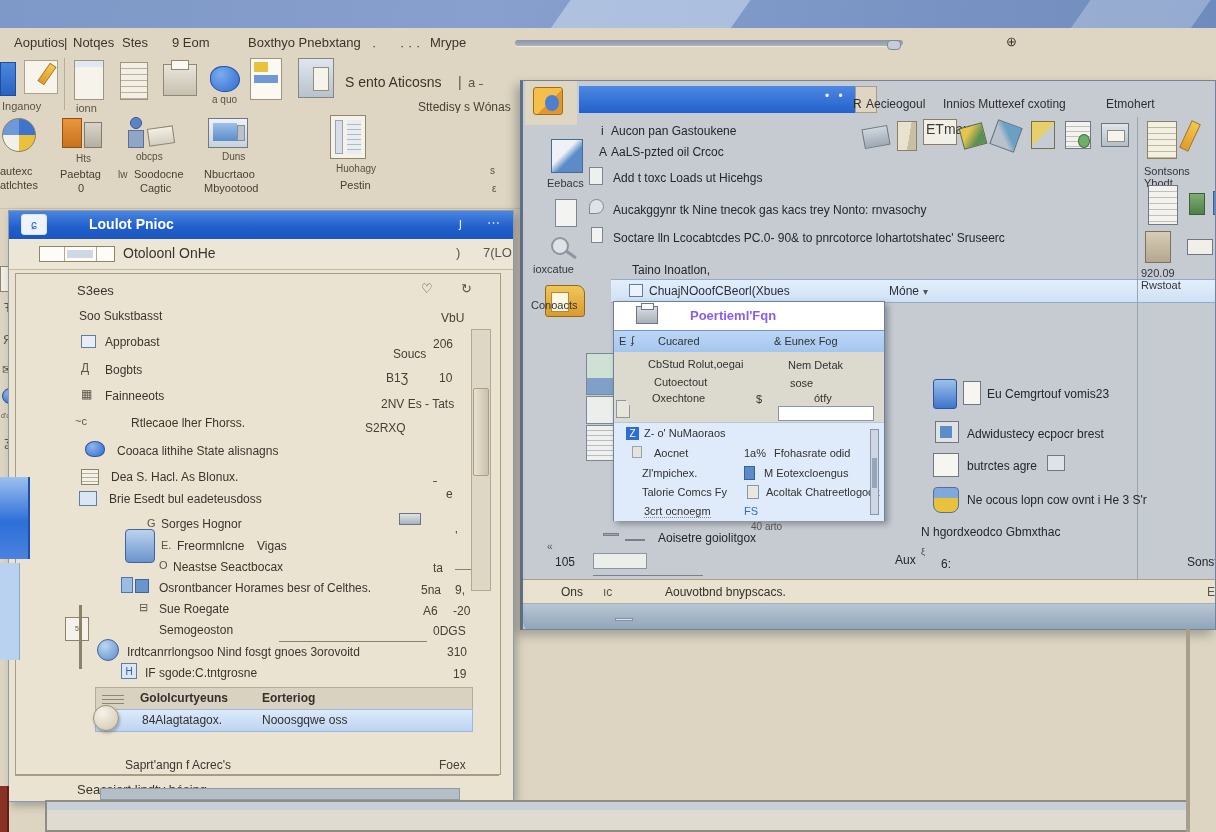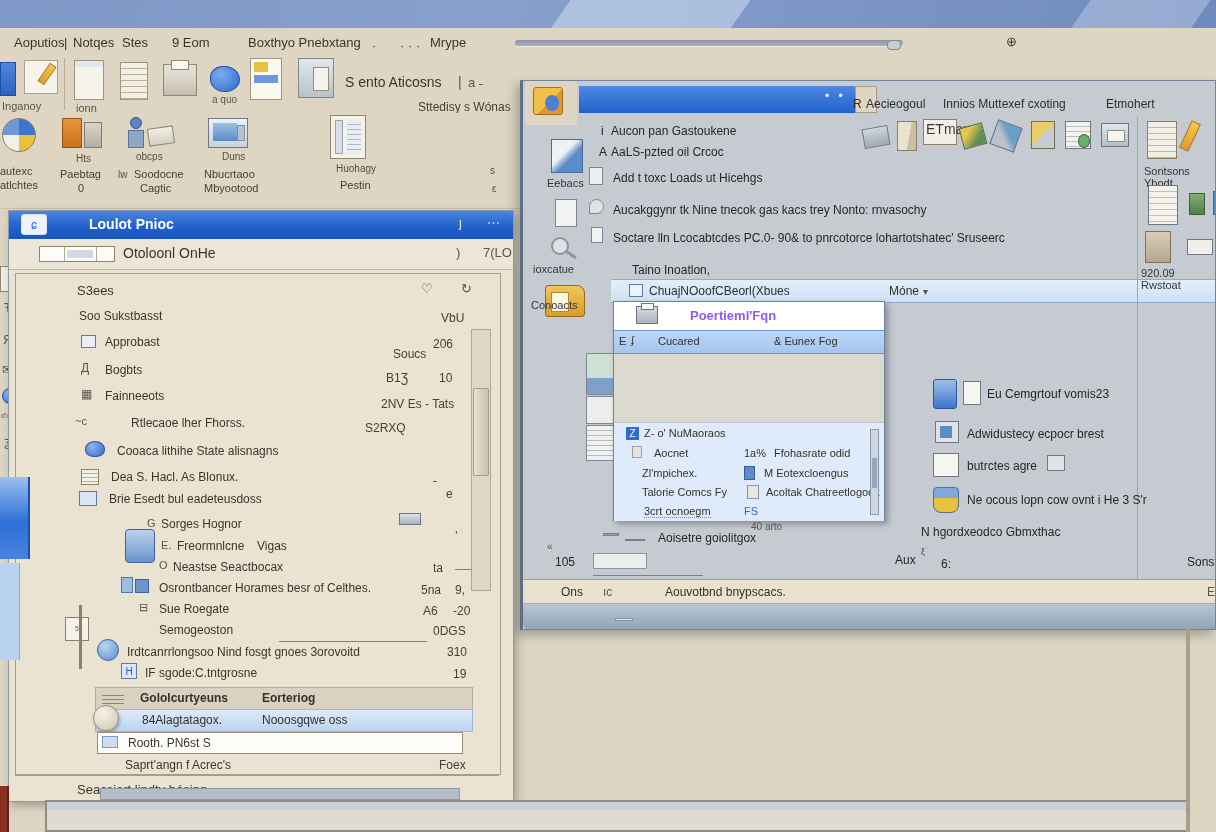--- a/index.html
+++ b/index.html
@@ -230,20 +230,31 @@
           <div class="ic" style="left:4px;top:-4px;width:13px;height:7px;background:#fbfbf8;border:1px solid #6c7682;"></div>
         </div>
         <span class="abs" style="left:52px;top:6px;font-size:13px;font-weight:bold;color:#8b5cf6;margin-left:24px;">Poertieml'Fqn</span>
       </div>
       <div class="selrow">
         <span class="ddtxt" style="left:5px;top:4px;">E</span>
         <span class="ddtxt" style="left:17px;top:3px;color:#4a4438;">ʄ</span>
         <span class="ddtxt" style="left:44px;top:4px;">Cucared</span>
         <span class="ddtxt" style="left:160px;top:4px;">&amp; Eunex Fog</span>
       </div>
+      <div class="body">
+        <span class="ddtxt" style="left:34px;top:6px;">CbStud Rolut,oegai</span>
+        <span class="ddtxt" style="left:174px;top:7px;">Nem Detak</span>
+        <span class="ddtxt" style="left:40px;top:24px;">Cutoectout</span>
+        <span class="ddtxt" style="left:176px;top:25px;">sose</span>
+        <span class="ddtxt" style="left:38px;top:40px;">Oxechtone</span>
+        <span class="ddtxt" style="left:142px;top:41px;">$</span>
+        <span class="ddtxt" style="left:200px;top:40px;">ótfy</span>
+        <div class="ic" style="left:164px;top:54px;width:96px;height:15px;background:#fff;border:1px solid #8b96a4;"></div>
+        <div class="ic" style="left:2px;top:48px;width:14px;height:18px;background:#e8e5da;border:1px solid #8b96a4;clip-path:polygon(0 0,70% 0,100% 30%,100% 100%,0 100%);"></div>
+      </div>
       <div class="lower">
         <div class="ic" style="left:12px;top:4px;width:13px;height:13px;background:#2f6cd0;color:#fff;font-size:10px;text-align:center;line-height:13px;"><span>Z</span></div>
         <span class="ddtxt" style="left:30px;top:4px;">Z- o' NuMaoraos</span>
         <div class="ic" style="left:18px;top:23px;width:10px;height:12px;background:#e6e3da;border:1px solid #9aa2ac;"></div>
         <span class="ddtxt" style="left:40px;top:24px;">Aocnet</span>
         <span class="ddtxt" style="left:130px;top:24px;">1a%</span>
         <span class="ddtxt" style="left:160px;top:24px;">Ffohasrate odid</span>
         <span class="ddtxt" style="left:28px;top:44px;">Zl'mpichex.</span>
         <div class="ic" style="left:130px;top:43px;width:11px;height:14px;background:#5b8cc8;border:1px solid #33639e;"></div>
         <span class="ddtxt" style="left:150px;top:44px;">M Eotexcloengus</span>
@@ -412,24 +423,20 @@
       <span class="abs t12" style="left:44px;top:3px;">Gololcurtyeuns</span>
       <span class="abs t12" style="left:166px;top:3px;">Eorteriog</span>
     </div>
 
     <div class="bluerow" style="left:86px;top:498px;width:376px;height:21px;">
       <span class="abs t12" style="left:46px;top:3px;">84Alagtatagox.</span>
       <span class="abs t12" style="left:166px;top:3px;">Nooosgqwe oss</span>
     </div>
     <div class="ic" style="left:84px;top:494px;width:26px;height:26px;border-radius:50%;background:radial-gradient(circle at 35% 30%,#f6f2e6,#cfc6ae);border:1px solid #9a9078;box-shadow:1px 2px 3px rgba(80,75,60,.4);"></div>
 
-    <div class="inputbox" style="left:88px;top:521px;width:364px;height:20px;">
-      <div class="ic" style="left:4px;top:3px;width:16px;height:12px;background:#cfdced;border:1px solid #7d9ac2;"></div>
-      <span class="abs t12" style="left:30px;top:3px;color:#3b352c;">Rooth. PN6st S</span>
-    </div>
 
     <span class="lrow" style="left:116px;top:547px;">Saprt'angn f Acrec's</span>
     <span class="rval" style="left:430px;top:547px;">Foex</span>
 
     <div class="ic" style="left:6px;top:564px;width:484px;height:1px;background:#a79d86;"></div>
     <span class="abs t13" style="left:68px;top:571px;color:#3b352c;">Seacsiort lindty bósing</span>
   </div>
 
   <div class="ic" style="left:0;top:477px;width:30px;height:82px;background:linear-gradient(#9cc0ee,#2d6fd8 55%,#4b82de);border-right:2px solid #1d50a8;"></div>
   <div class="ic" style="left:0;top:563px;width:20px;height:97px;background:#b8d2f0;border-right:1px solid #89a8d0;"></div>

